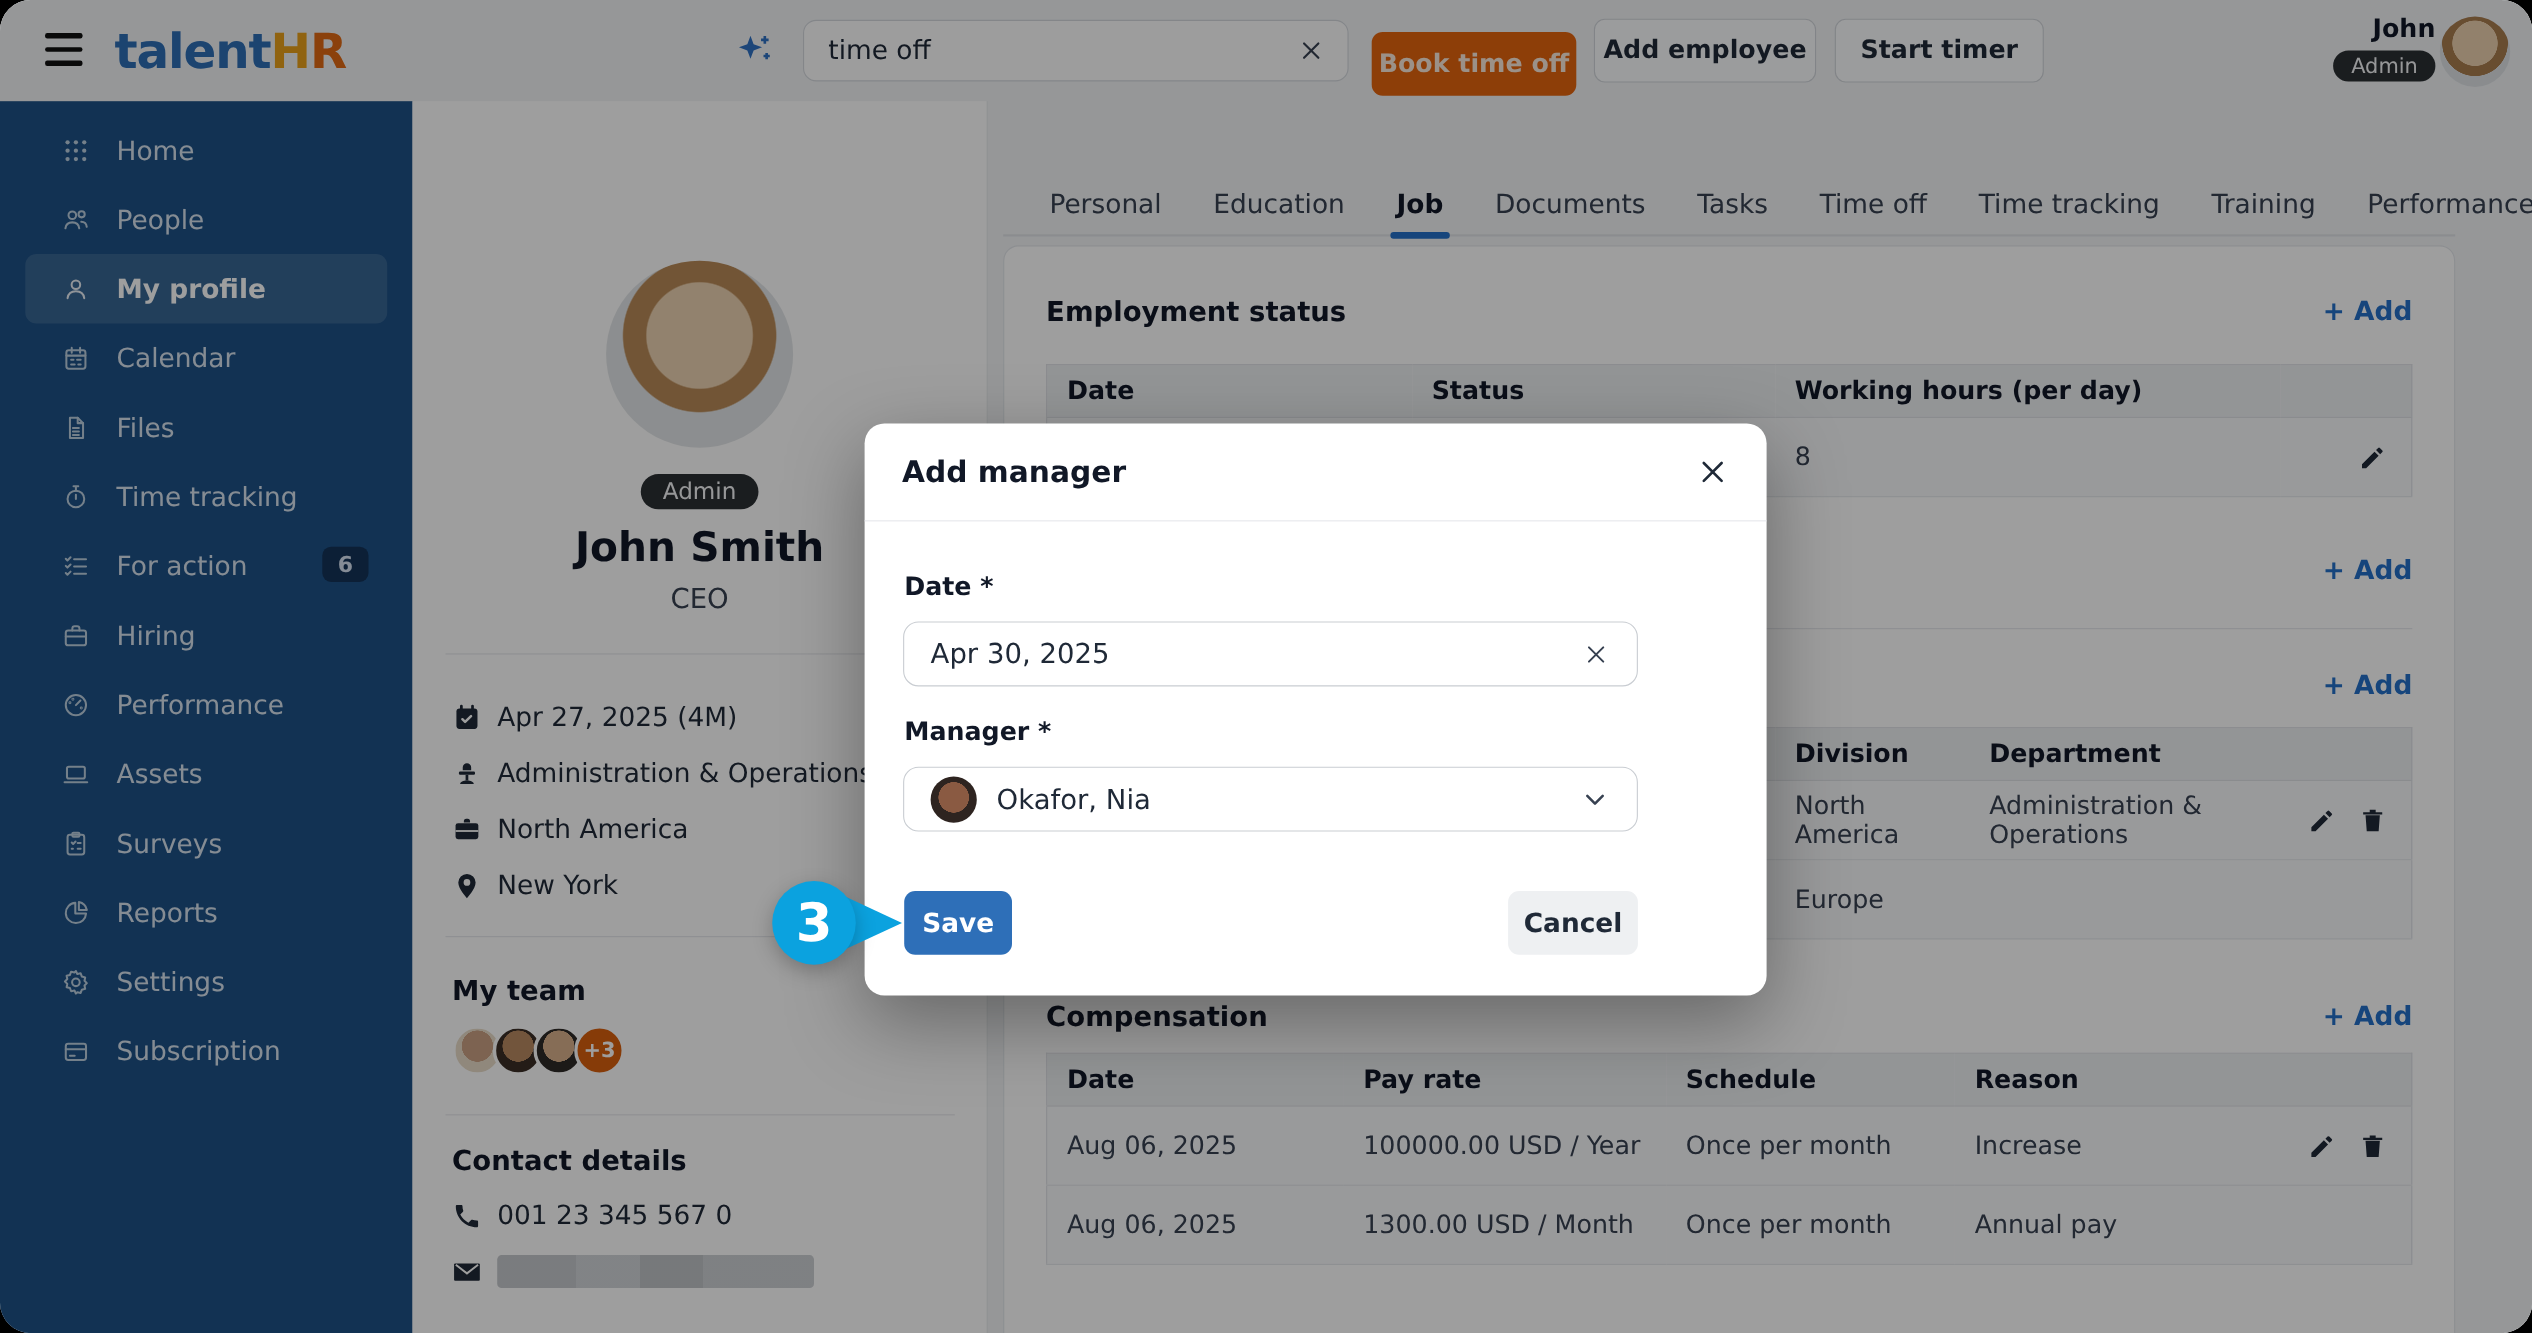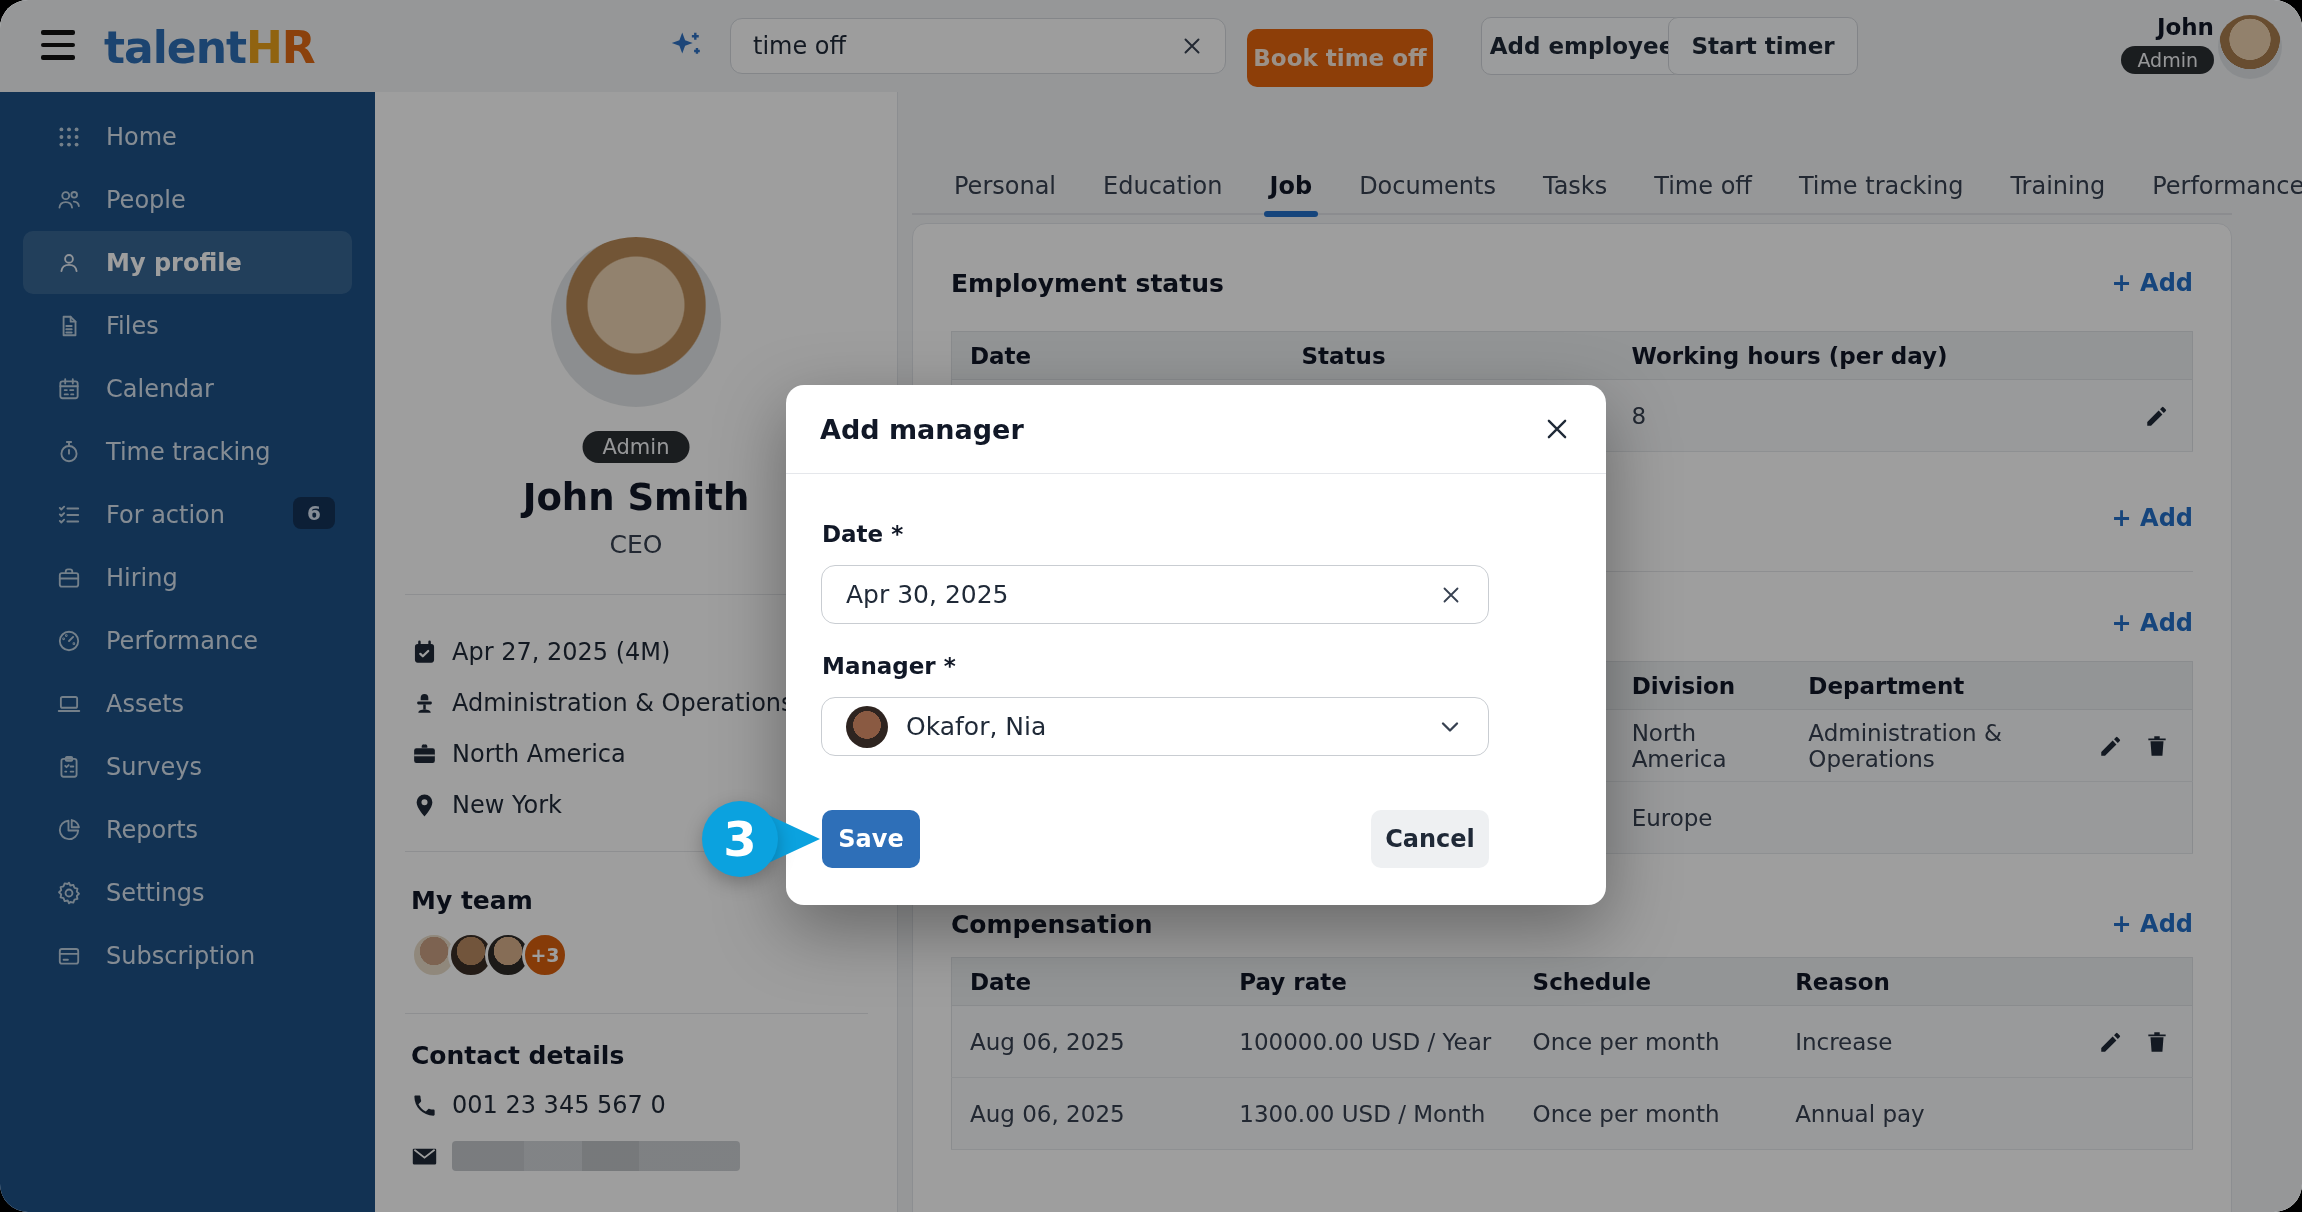--- a/index.html
+++ b/index.html
@@ -14,21 +14,21 @@
   .logo .p1{color:#2e6eb5;}
   .logo .p2{color:#e9a11b;}
   .logo .p3{color:#e06a14;}
   .sparkle{position:absolute;left:668px;top:28px;color:#2f72c4;}
   .search{position:absolute;left:730px;top:18px;width:496px;height:56px;background:#fdfdfe;border:1.5px solid #d5d9de;border-radius:12px;display:flex;align-items:center;padding:0 20px;}
   .search input{flex:1;border:none;outline:none;background:transparent;font-size:24px;color:#1f2937;}
   .search .clear{color:#374151;cursor:pointer;display:flex;}
   .tb-btn{position:absolute;top:17px;height:58px;border-radius:10px;font-size:23px;font-weight:bold;display:flex;align-items:center;justify-content:center;cursor:pointer;}
   .btn-book{left:1247px;width:186px;background:#e4640e;color:#fbeadc;border:none;margin-top:12px;}
   .btn-white{background:#fbfcfd;border:1.5px solid #d2d6db;color:#1f2937;}
-  .btn-addemp{left:1481px;width:202px;}
+  .btn-addemp{left:1449px;width:202px;}
   .btn-timer{left:1668px;width:190px;}
   .userbox{position:absolute;right:88px;top:14px;display:flex;flex-direction:column;align-items:flex-end;gap:6px;}
   .username{font-size:23px;font-weight:bold;color:#111827;}
   .rolepill{background:#2b2f33;color:#f3f4f6;font-size:19px;padding:3px 16px;border-radius:14px;}
   .avatar-top{position:absolute;right:20px;top:15px;width:64px;height:64px;border-radius:50%;background:radial-gradient(circle at 50% 38%,#ecd0ae 0 40%,#a97c4e 41% 58%,#dfe3e6 59%);}
 
   
   .sidebar{position:absolute;left:0;top:92px;width:375px;height:1120px;background:#1d5186;color:#d7e2ee;}
   .side-item{position:relative;display:flex;align-items:center;height:63px;padding-left:56px;gap:24px;font-size:24px;cursor:pointer;color:#d7e2ee;}
   .side-item svg{flex:0 0 auto;color:#bccfdf;}
@@ -162,33 +162,33 @@
     </div>
     <div class="side-item active">
       <svg width="26" height="26" viewBox="0 0 24 24" fill="none" stroke="currentColor" stroke-width="1.7" stroke-linecap="round" stroke-linejoin="round">
           <circle cx="12" cy="8.2" r="3.6"></circle>
           <path d="M5 19.5c.5-3.8 3.3-5.8 7-5.8s6.5 2 7 5.8"></path>
         </svg>
       <span>My profile</span>
     </div>
     <div class="side-item">
       <svg width="26" height="26" viewBox="0 0 24 24" fill="none" stroke="currentColor" stroke-width="1.7" stroke-linecap="round" stroke-linejoin="round">
+          <rect x="4" y="5" width="16" height="15.5" rx="2"></rect>
+          <path d="M4 9.5h16M8.5 3v4M15.5 3v4"></path>
+          <path d="M8 13h2M13 13h3M8 17h3M14 17h2"></path>
+        </svg>
+      <span>Calendar</span>
+    </div>
+    <div class="side-item">
+      <svg width="26" height="26" viewBox="0 0 24 24" fill="none" stroke="currentColor" stroke-width="1.7" stroke-linecap="round" stroke-linejoin="round">
           <path d="M7 3.5h6.5L18 8v12.5H7z"></path>
           <path d="M13.5 3.5V8H18"></path>
           <path d="M9.5 12h5M9.5 15h5M9.5 18h5"></path>
         </svg>
       <span>Files</span>
-    </div>
-    <div class="side-item">
-      <svg width="26" height="26" viewBox="0 0 24 24" fill="none" stroke="currentColor" stroke-width="1.7" stroke-linecap="round" stroke-linejoin="round">
-          <rect x="4" y="5" width="16" height="15.5" rx="2"></rect>
-          <path d="M4 9.5h16M8.5 3v4M15.5 3v4"></path>
-          <path d="M8 13h2M13 13h3M8 17h3M14 17h2"></path>
-        </svg>
-      <span>Calendar</span>
     </div>
     <div class="side-item">
       <svg width="26" height="26" viewBox="0 0 24 24" fill="none" stroke="currentColor" stroke-width="1.7" stroke-linecap="round" stroke-linejoin="round">
           <circle cx="12" cy="13.5" r="7"></circle>
           <path d="M12 13.5V10M10 2.8h4M12 2.8v3.7"></path>
         </svg>
       <span>Time tracking</span>
     </div>
     <div class="side-item">
       <svg width="26" height="26" viewBox="0 0 24 24" fill="none" stroke="currentColor" stroke-width="1.7" stroke-linecap="round" stroke-linejoin="round">

